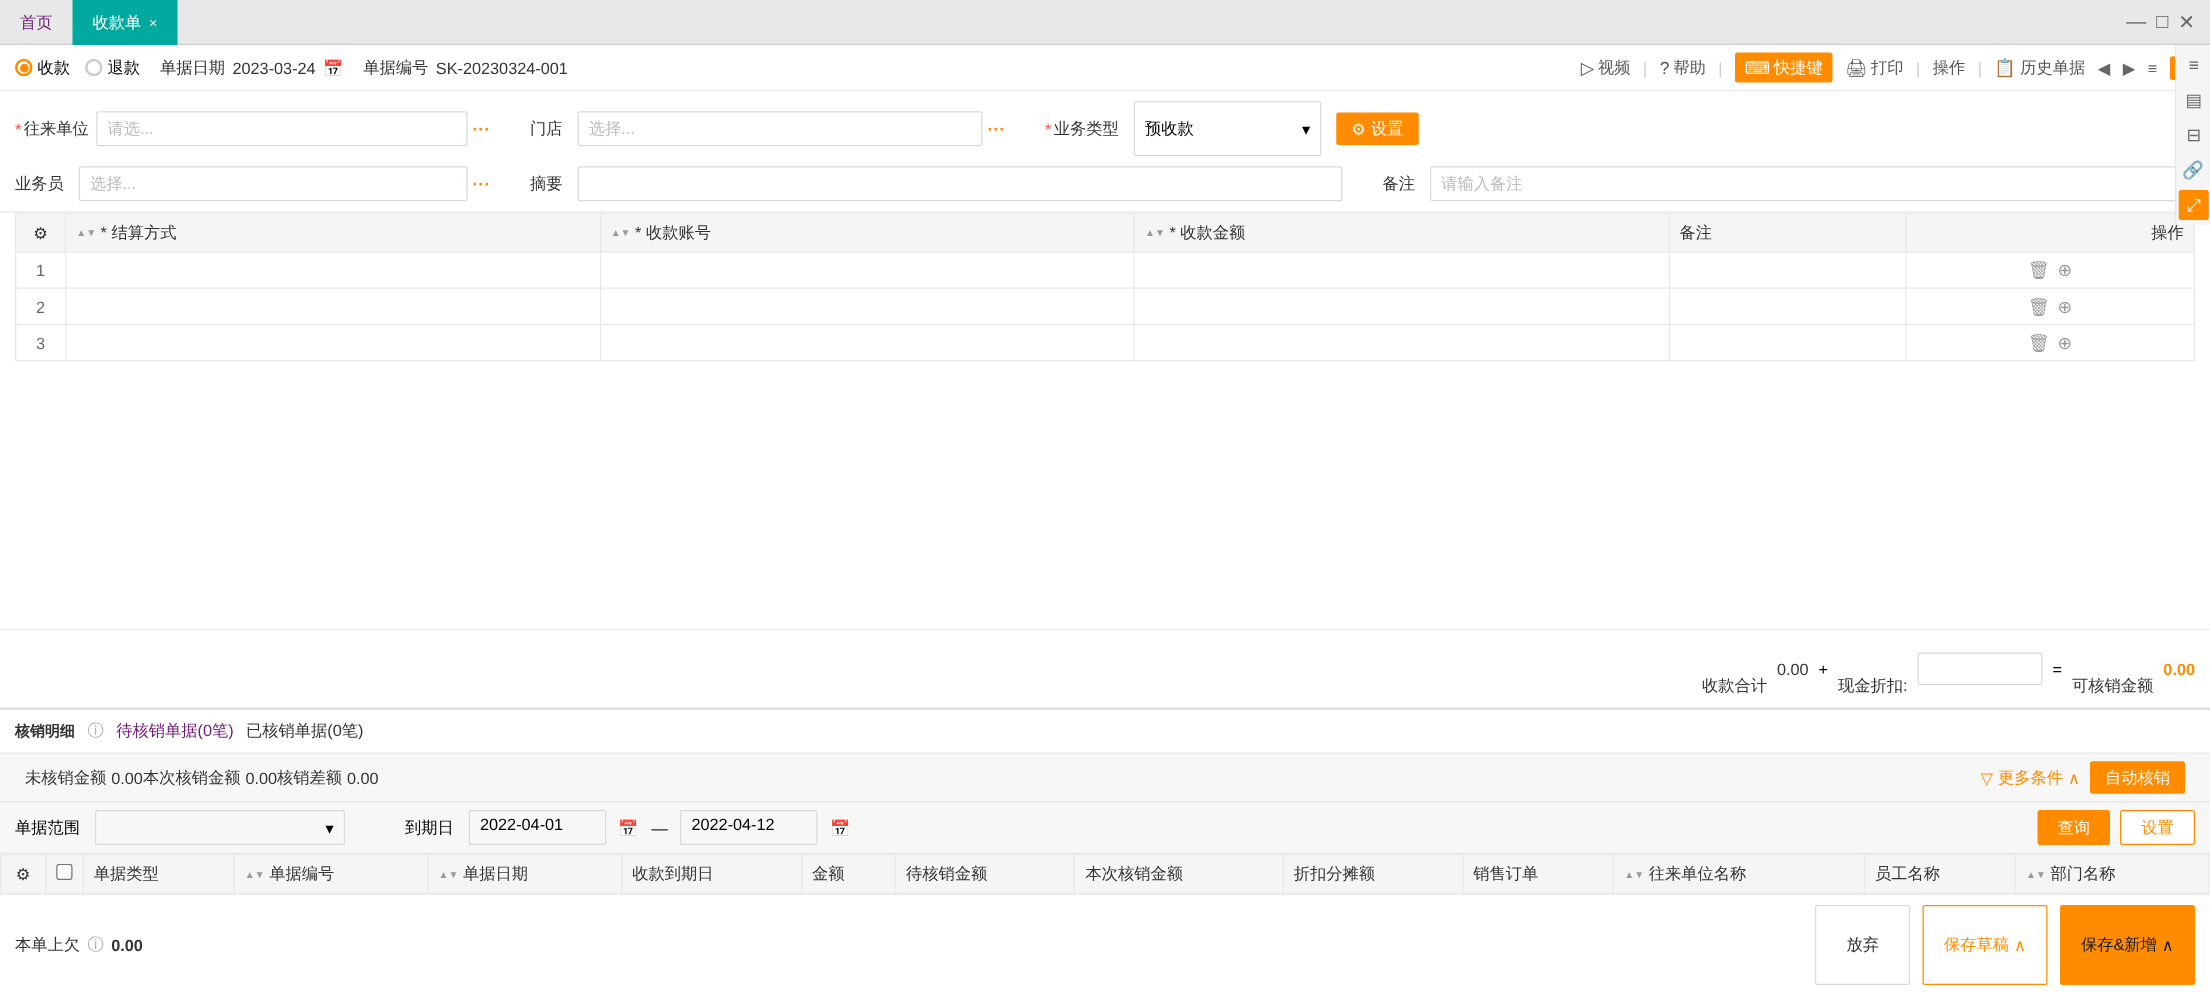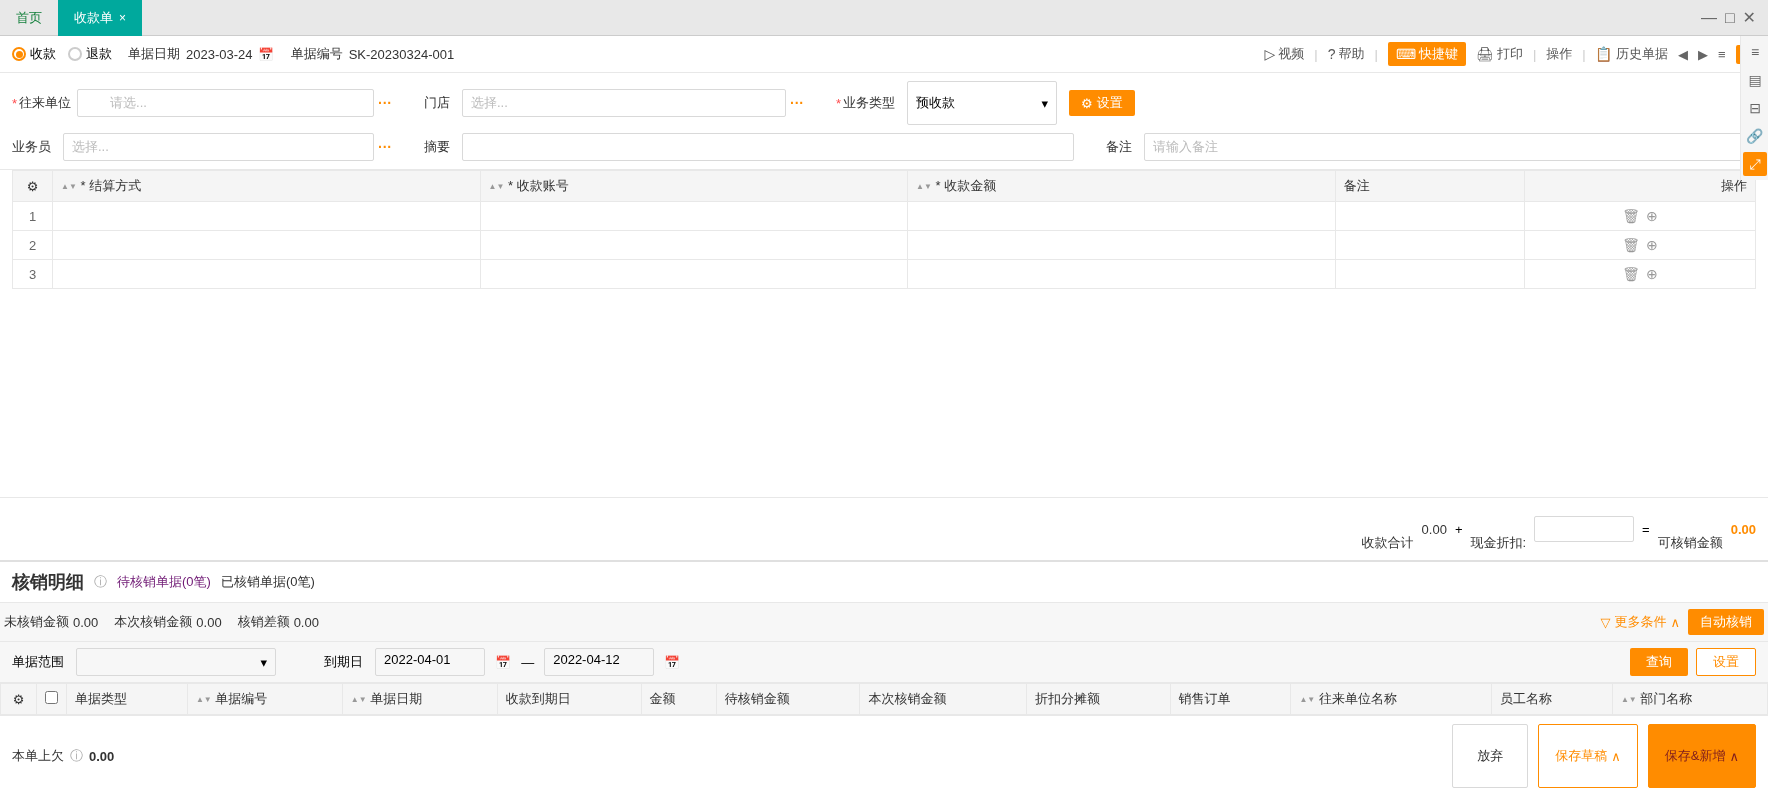--- a/index.html
+++ b/index.html
@@ -1,20 +1,20 @@
 <!DOCTYPE html>
 <html><head>
   <meta charset="utf-8">
   <style>
     * { box-sizing: border-box; margin: 0; padding: 0; font-family: 'Microsoft YaHei', 'PingFang SC', sans-serif; font-size: 13px; }
     body { background: #f0f0f0; width: 1768px; height: 796px; overflow: hidden; }
 
     
     .tab-bar { display: flex; align-items: center; background: #e8e8e8; height: 36px; border-bottom: 1px solid #ccc; }
-    .tab-item { padding: 0 16px; height: 36px; display: flex; align-items: center; cursor: pointer; font-size: 13px; color: #15803d; }
+    .tab-item { padding: 0 16px; height: 36px; display: flex; align-items: center; cursor: pointer; font-size: 13px; color: #701a75; }
     .tab-item.active { background: #00a99d; color: #fff; }
     .tab-close { margin-left: 6px; font-size: 12px; cursor: pointer; }
     .tab-bar-right { margin-left: auto; display: flex; align-items: center; gap: 8px; padding-right: 12px; }
     .tab-bar-right span { cursor: pointer; font-size: 16px; color: #666; }
 
     
     .main-content { background: #fff; margin: 0; height: calc(796px - 36px); display: flex; flex-direction: column; overflow: hidden; }
 
     
     .toolbar { display: flex; align-items: center; padding: 6px 12px; border-bottom: 1px solid #e8e8e8; background: #fff; gap: 16px; }
@@ -58,25 +58,25 @@
 
     
     .summary-row { display: flex; align-items: center; justify-content: flex-end; padding: 8px 12px; gap: 8px; border-top: 1px solid #e8e8e8; font-size: 13px; }
     .summary-row .label { color: #333; margin-top: 28px; }
     .summary-row .val { color: #333; }
     .summary-row .orange-val { color: #ff8c00; font-weight: bold; }
     .summary-input { border: 1px solid #d9d9d9; border-radius: 2px; padding: 3px 8px; height: 26px; width: 100px; text-align: right; }
 
     
     .section-header { padding: 8px 12px; display: flex; align-items: center; gap: 10px; border-bottom: 1px solid #e8e8e8; background: #fff; }
-    .section-title { font-size: 18px; font-weight: bold; color: #333; }
+    .section-title { font-size: 12px; font-weight: bold; color: #333; }
     .tab-link { color: #701a75; cursor: pointer; font-size: 13px; }
     .tab-link.normal { color: #333; }
 
-    .stats-row { display: flex; align-items: center; gap: 16px; padding: 6px 4px; border-bottom: 1px solid #e8e8e8; justify-content: flex-end; }
+    .stats-row { display: flex; align-items: center; gap: 0; padding: 6px 20px; border-bottom: 1px solid #e8e8e8; justify-content: flex-end; }
     .stats-item { display: flex; align-items: center; gap: 4px; font-size: 13px; color: #333; }
     .stats-right { margin-left: auto; display: flex; align-items: center; gap: 8px; }
     .filter-btn { color: #ff8c00; cursor: pointer; display: flex; align-items: center; gap: 4px; font-size: 13px; }
     .auto-btn { background: #ff8c00; color: #fff; border: none; border-radius: 2px; padding: 4px 12px; cursor: pointer; }
 
     .filter-row { display: flex; align-items: center; gap: 16px; padding: 6px 12px; border-bottom: 1px solid #e8e8e8; }
     .filter-field { display: flex; align-items: center; gap: 6px; }
     .filter-select { border: 1px solid #d9d9d9; border-radius: 2px; padding: 3px 8px; height: 28px; display: flex; align-items: center; justify-content: space-between; min-width: 200px; cursor: pointer; }
     .date-input { border: 1px solid #d9d9d9; border-radius: 2px; padding: 3px 8px; height: 28px; width: 110px; display: flex; align-items: flex-start; cursor: pointer; }
     .query-btn { background: #ff8c00; color: #fff; border: none; border-radius: 2px; padding: 4px 16px; cursor: pointer; margin-left: auto; }
@@ -86,21 +86,21 @@
     .bottom-table { overflow: auto; }
     .bottom-table table th { background: #f5f5f5; }
     .checkbox-cell { width: 30px; text-align: center; }
 
     
     .footer { display: flex; align-items: center; padding: 8px 12px; background: #fff; border-top: 1px solid #e8e8e8; }
     .footer-left { display: flex; align-items: center; gap: 6px; font-size: 13px; color: #333; }
     .footer-right { margin-left: auto; display: flex; gap: 10px; }
     .btn-abandon { background: #fff; border: 1px solid #d9d9d9; border-radius: 2px; padding: 22px 24px; cursor: pointer; color: #333; font-size: 13px; }
     .btn-draft { background: #fff; border: 1px solid #ff8c00; border-radius: 2px; padding: 6px 16px; cursor: pointer; color: #ff8c00; font-size: 13px; display: flex; align-items: center; gap: 4px; }
-    .btn-save { background: #ff8c00; border: 1px solid #ff8c00; border-radius: 2px; padding: 6px 16px; cursor: pointer; color: #7f1d1d; font-size: 13px; display: flex; align-items: center; gap: 4px; }
+    .btn-save { background: #ff8c00; border: 1px solid #ff8c00; border-radius: 2px; padding: 6px 16px; cursor: pointer; color: #0f172a; font-size: 13px; display: flex; align-items: center; gap: 4px; }
 
     
     .right-sidebar { position: fixed; right: 0; top: 36px; width: 28px; background: #f5f5f5; border-left: 1px solid #e8e8e8; display: flex; flex-direction: column; gap: 4px; padding: 4px 2px; z-index: 100; }
     .sidebar-icon { width: 24px; height: 24px; display: flex; align-items: center; justify-content: center; cursor: pointer; color: #666; font-size: 14px; border-radius: 2px; }
     .sidebar-icon.active { background: #ff8c00; color: #fff; }
   </style>
 </head>
 <body>
 
 <div class="tab-bar">
@@ -175,21 +175,21 @@
     </div>
   </div>
 
   <div class="form-area">
     <div class="form-row">
 
       <div class="form-field" style="max-width:380px;">
         <span class="req">*</span>
         <label>往来单位</label>
         <div class="form-input">
-          <span style="color:#bbb;margin-left:24px;">请选...</span>
+          <span style="color:#bbb;">请选...</span>
         </div>
         <span class="more-icon">···</span>
       </div>
 
       <div class="form-field" style="margin-left:32px;max-width:380px;">
         <label>门店</label>
         <div class="form-input" style="margin-left:6px;">
           <span style="color:#bbb;">选择...</span>
         </div>
         <span class="more-icon">···</span>

